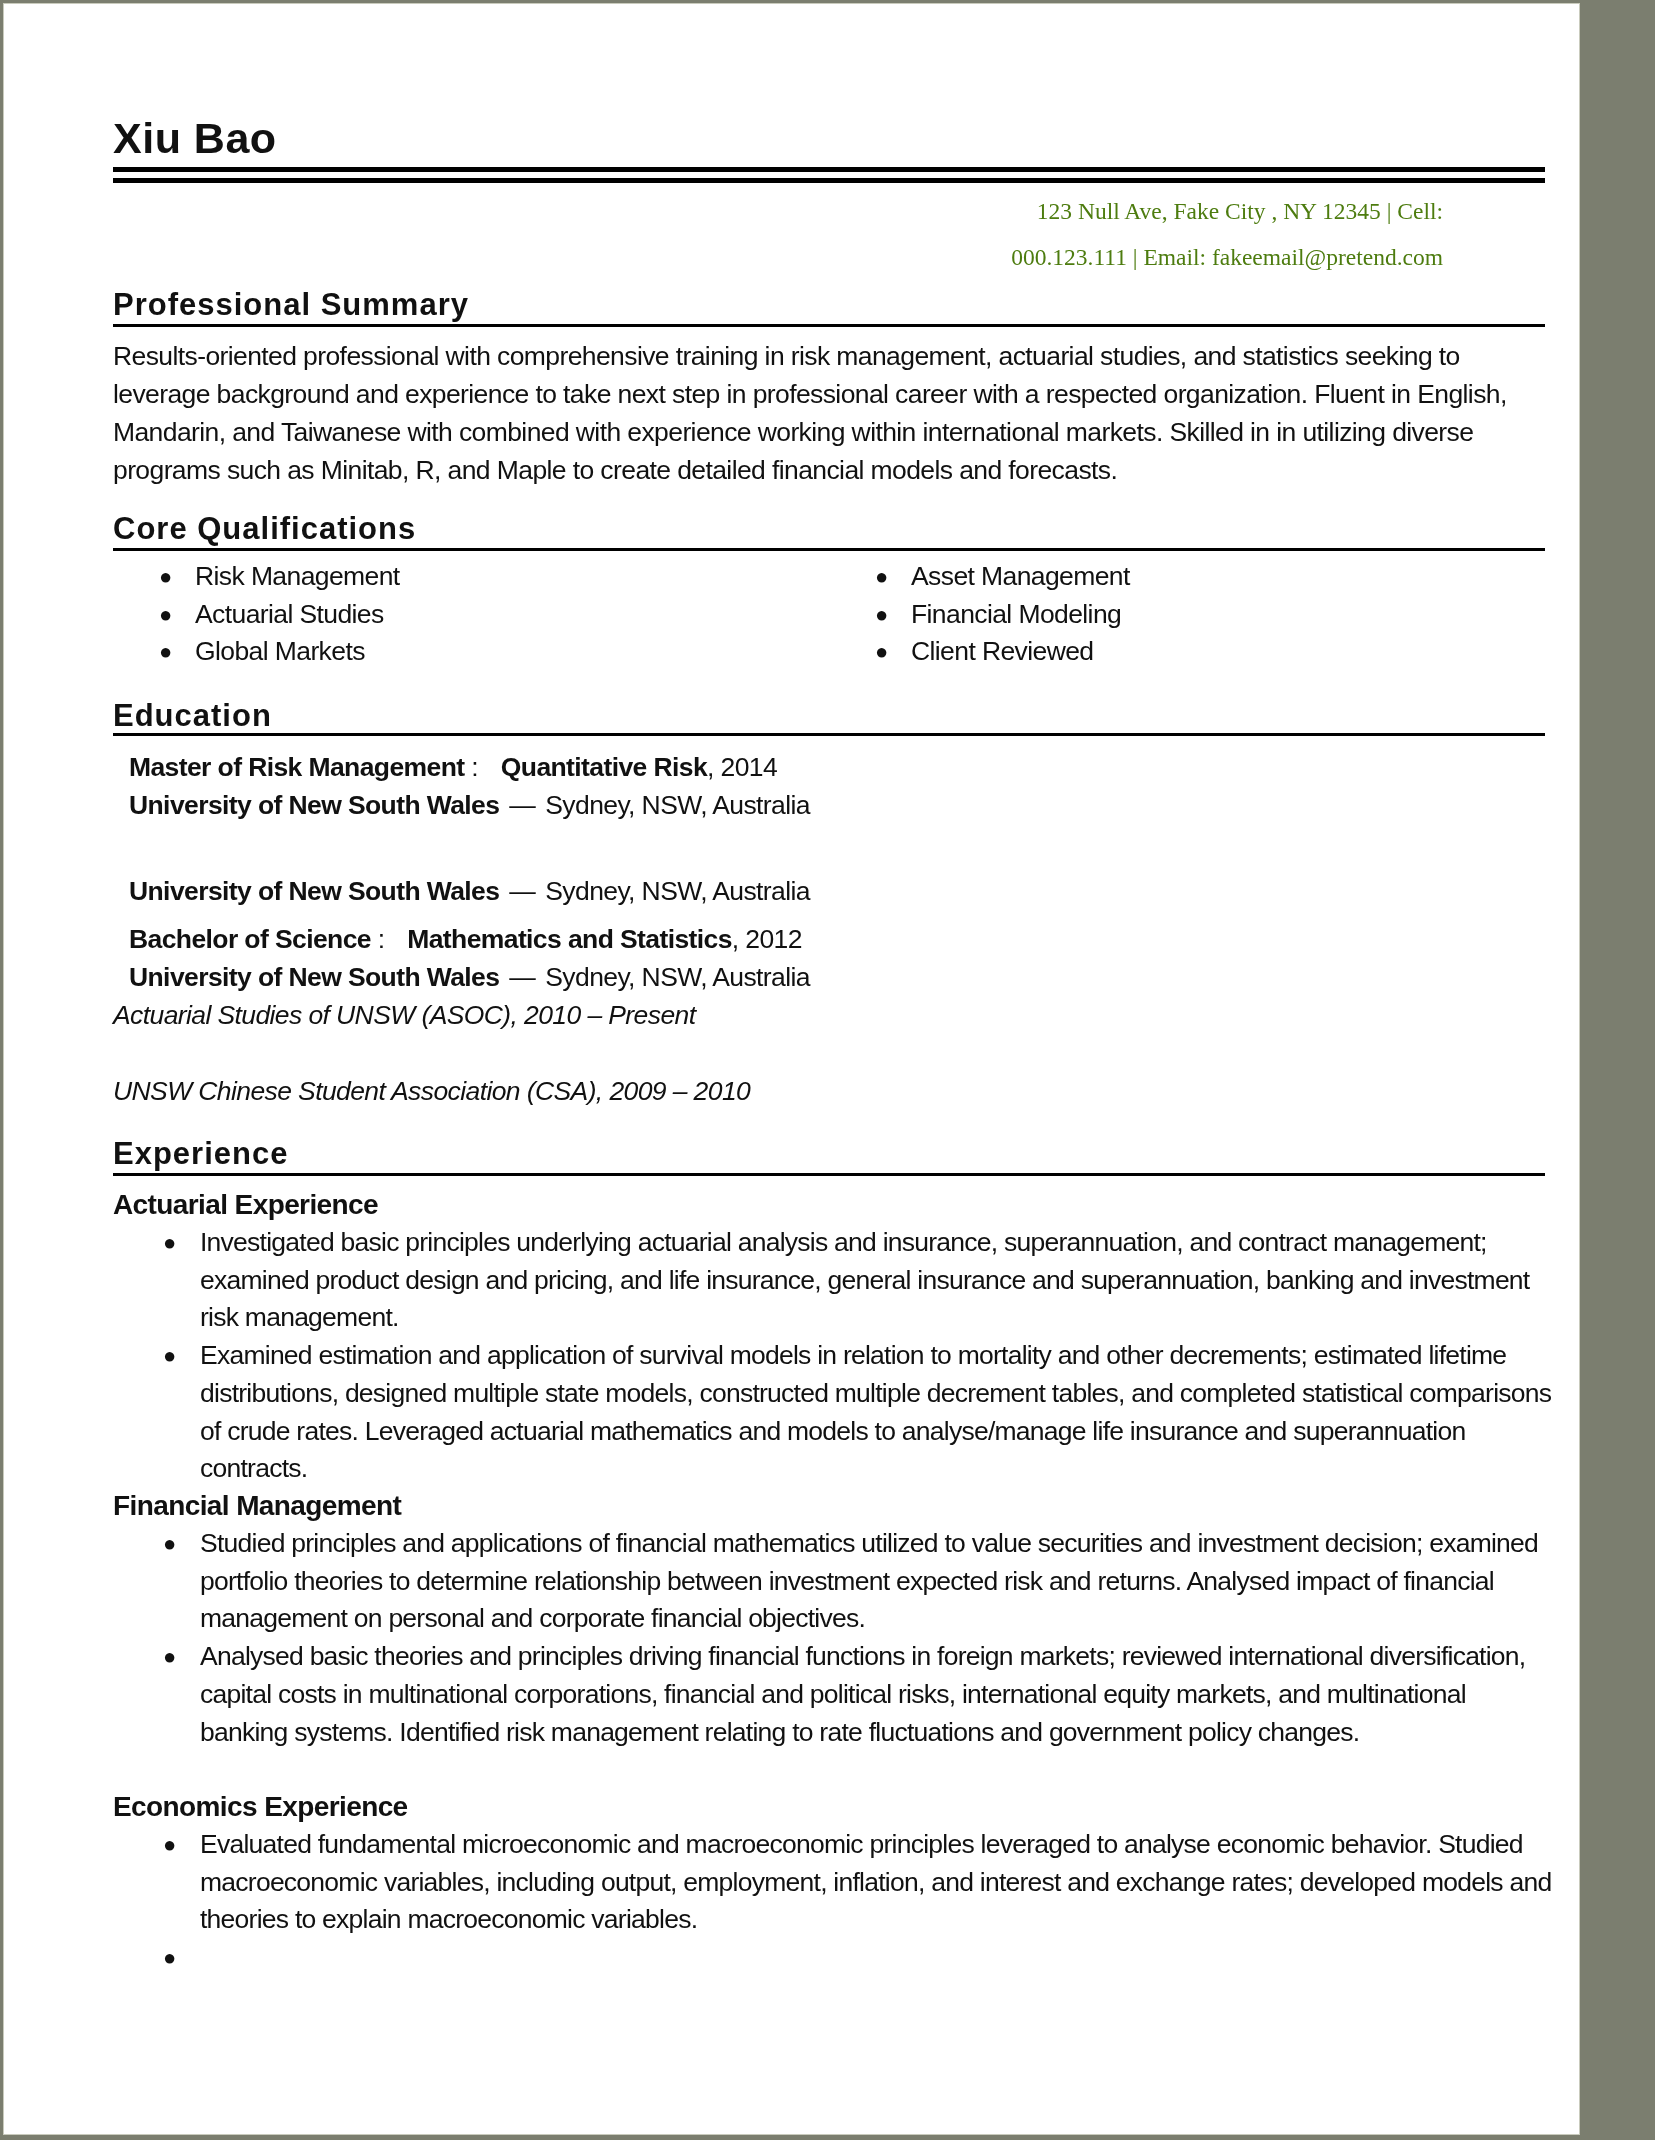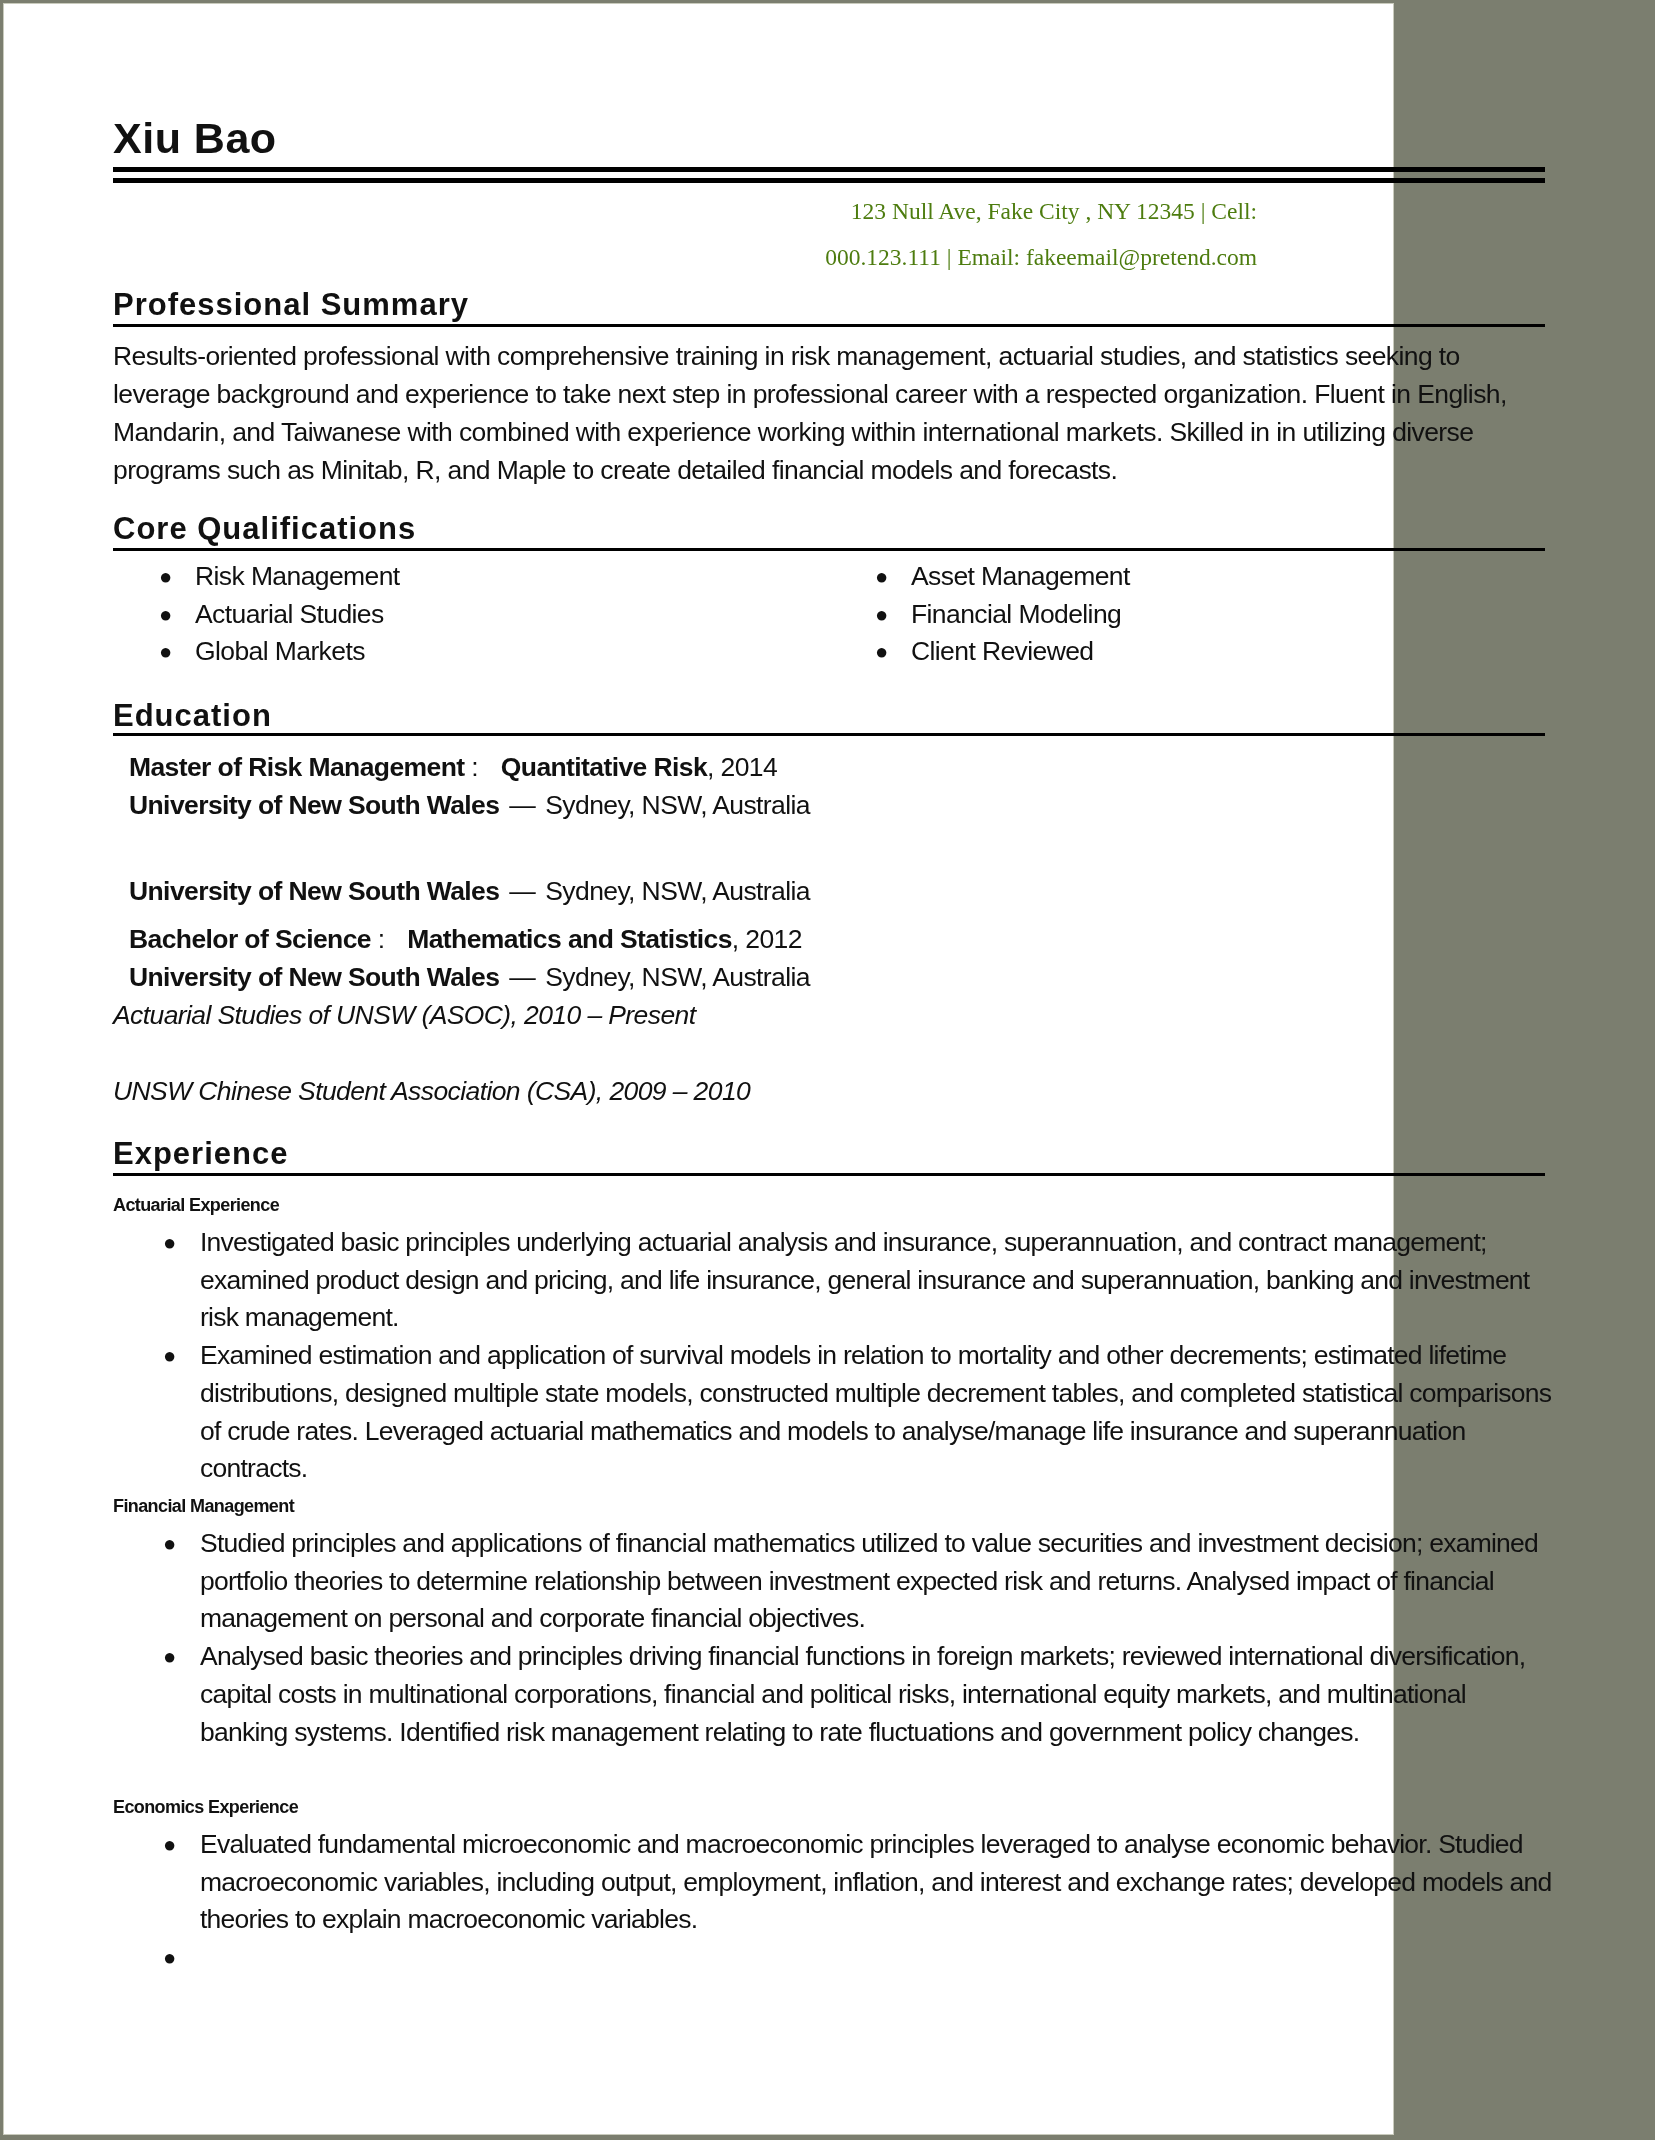--- a/index.html
+++ b/index.html
@@ -1,37 +1,37 @@
 <!DOCTYPE html>
 <html><head>
 <meta charset="utf-8">
 <style>
   html, body { margin:0; padding:0; }
   body { width:1655px; height:2140px; background:#7b7e6f; position:relative; overflow:hidden; }
   .page {
-    position:absolute; left:3px; top:3px; width:1391px; height:2132px;
+    position:absolute; left:3px; top:3px; width:1577px; height:2132px;
     background:#ffffff; border:1px solid #c9cbbd; box-sizing:border-box;
     font-family:"Liberation Sans", sans-serif; color:#111;
   }
   .abs { position:absolute; }
   .name { left:109px; top:108px; font-size:43px; font-weight:bold; letter-spacing:0.5px; line-height:52px; white-space:nowrap; }
   .rule-thick { position:absolute; left:109px; width:1432px; height:5px; background:#000; }
   .contact { position:absolute; right:136px; font-size:23.5px; line-height:30px; text-align:right; white-space:nowrap; color:#4d7c0f;font-family:Liberation Serif, serif; }
   .sec-head { position:absolute; left:109px; font-size:31px; font-weight:bold; letter-spacing:1px; line-height:36px; white-space:nowrap; }
   .sec-rule { position:absolute; left:109px; width:1432px; height:3px; background:#000; }
   .body-text { font-size:26.5px; line-height:38px; letter-spacing:-0.6px; }
   .summary { left:109px; top:333px; width:1440px; }
   .qual-col { position:absolute; top:554px; list-style:none; margin:0; padding:0; }
   .qual-col li { position:relative; padding-left:36px; height:37.5px; line-height:37.5px; font-size:26.5px; letter-spacing:-0.6px; white-space:nowrap; }
   .qual-col li .bullet, .exp-list li .bullet { position:absolute; left:0; top:0; font-size:22px; }
   .edu-line { position:absolute; left:109px; font-size:26.5px; line-height:38px; white-space:nowrap; letter-spacing:-0.6px; }
   .edu-line b { font-weight:bold;margin-left:16px; }
   .edu-line .dash { padding:0 10px; }
   .edu-italic { font-style:italic; }
-  .sub-head { position:absolute; left:109px; font-size:18px; font-weight:bold; line-height:38px; letter-spacing:-0.6px; white-space:nowrap; }
+  .sub-head { position:absolute; left:109px; font-size:28px; font-weight:bold; line-height:38px; letter-spacing:-0.6px; white-space:nowrap; }
   .exp-list { position:absolute; left:159px; width:1390px; list-style:none; margin:0; padding:0; }
   .exp-list li { position:relative; padding-left:37px; font-size:26.5px; line-height:37.7px; letter-spacing:-0.75px; }
 </style>
 </head>
 <body>
 
 <div class="page">
 
   <div class="abs name">Xiu Bao</div>
   <div class="rule-thick" style="top:163px;"></div>

